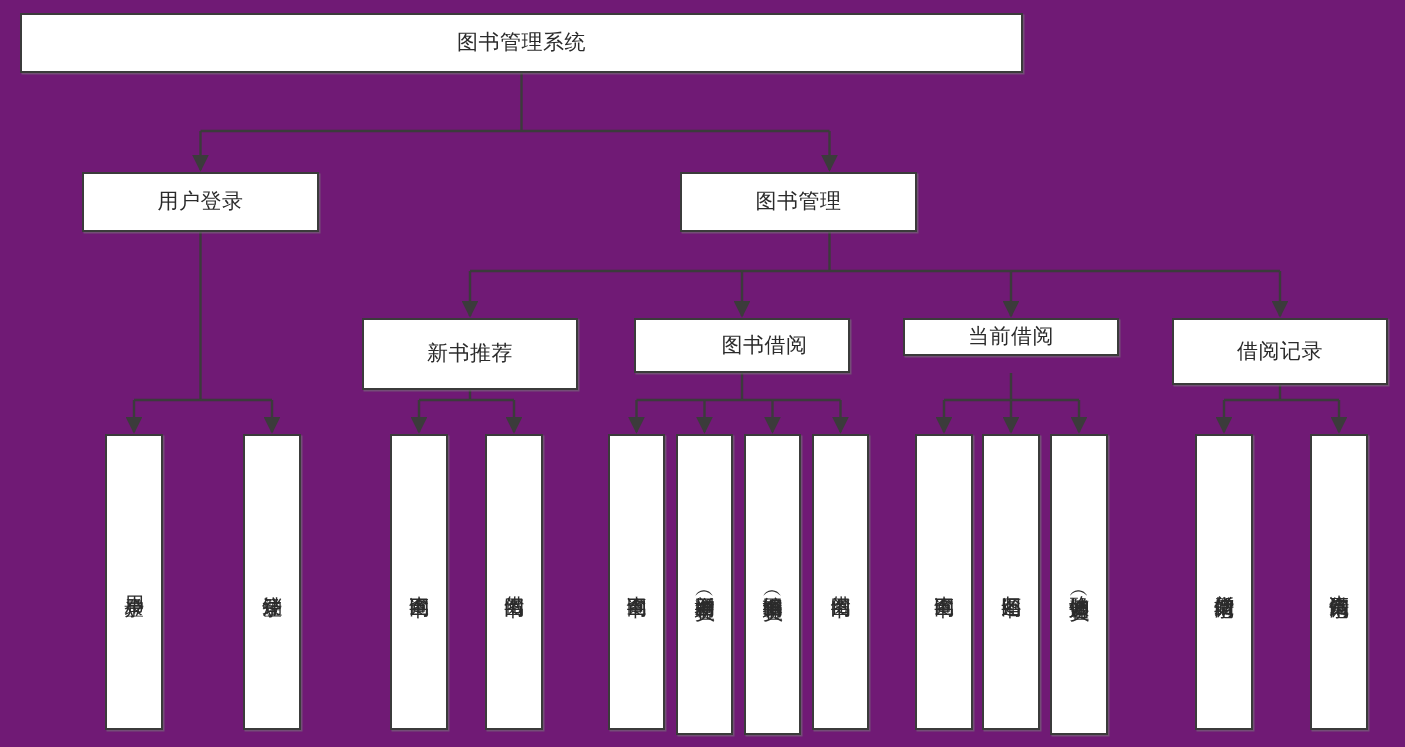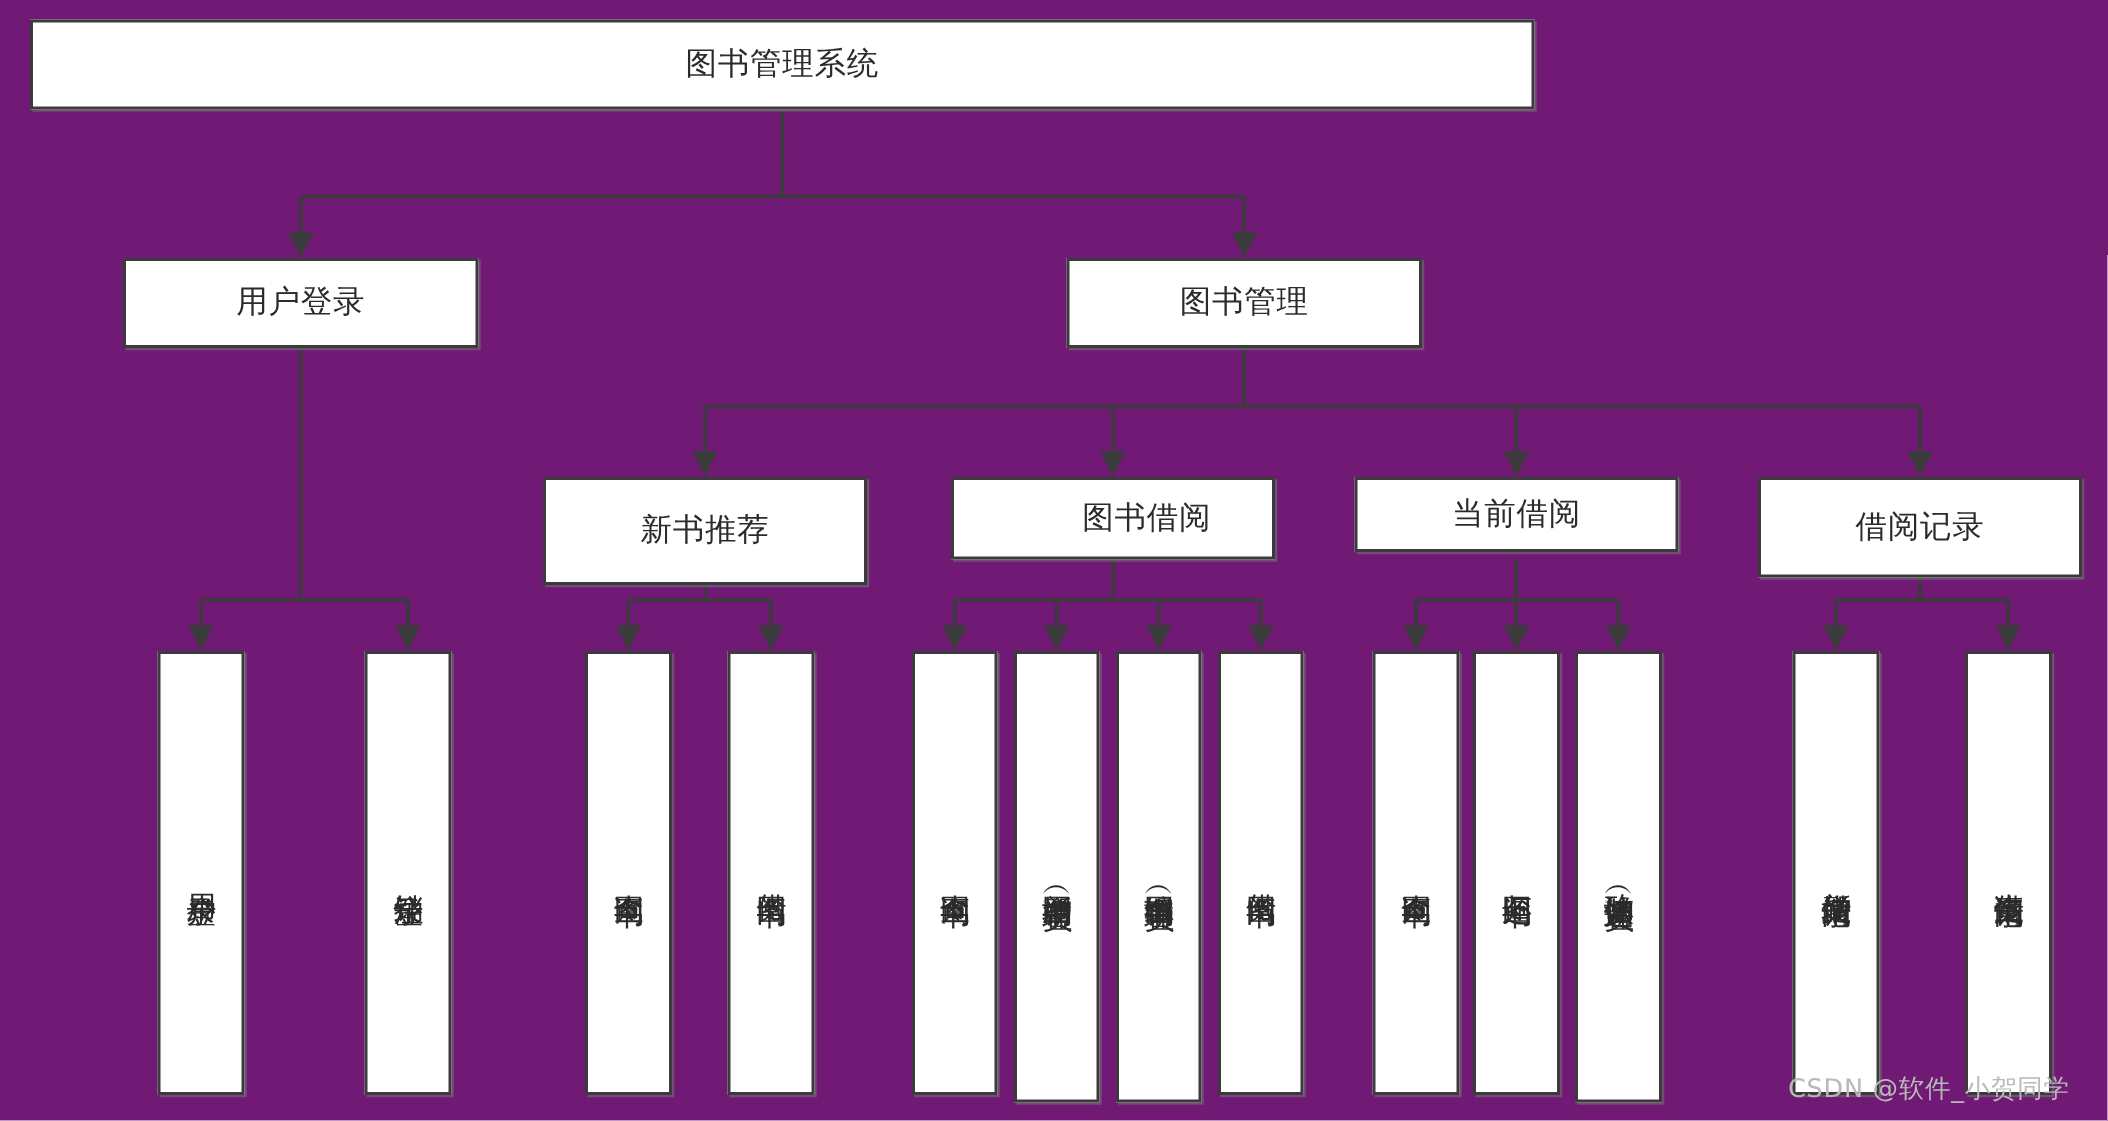--- a/index.html
+++ b/index.html
@@ -110,30 +110,30 @@
       </g>
   </svg>
 
   <div id="nodes-layer">
       <div class="node horiz" style="left: 20px; top: 13px; width: 1003px; height: 60px;">
         <span>图书管理系统</span>
       </div>
       <div class="node horiz" style="left: 82px; top: 172px; width: 237px; height: 60px;">
         <span>用户登录</span>
       </div>
-      <div class="node horiz" style="left: 711px; top: 172px; width: 237px; height: 60px;">
+      <div class="node horiz" style="left: 680px; top: 172px; width: 237px; height: 60px;">
         <span>图书管理</span>
       </div>
       <div class="node horiz" style="left: 362px; top: 318px; width: 216px; height: 72px;">
         <span>新书推荐</span>
       </div>
       <div class="node horiz" style="left: 634px; top: 318px; width: 216px; height: 55px; padding-left: 45px;">
         <span>图书借阅</span>
       </div>
-      <div class="node horiz" style="left: 903px; top: 318px; width: 216px; height: 50px;">
+      <div class="node horiz" style="left: 903px; top: 318px; width: 216px; height: 38px;">
         <span>当前借阅</span>
       </div>
       <div class="node horiz" style="left: 1172px; top: 318px; width: 216px; height: 67px;">
         <span>借阅记录</span>
       </div>
       <div class="node vert" style="left: 105px; top: 434px; width: 58px; height: 296px;">
         <span>用户登录</span>
       </div>
       <div class="node vert" style="left: 243px; top: 434px; width: 58px; height: 296px;">
         <span>注销登录</span>
@@ -166,14 +166,13 @@
         <span>确认归还（管理员）</span>
       </div>
       <div class="node vert" style="left: 1195px; top: 434px; width: 58px; height: 296px;">
         <span>新增借阅记录</span>
       </div>
       <div class="node vert" style="left: 1310px; top: 434px; width: 58px; height: 296px;">
         <span>查询借阅记录</span>
       </div>
     </div>
 
-  <div id="watermark" style="left: 1192px; top: 714px; color: rgb(185, 185, 185);">CSDN @软件_小贺同学</div>
 </div>
 
 </body></html>

